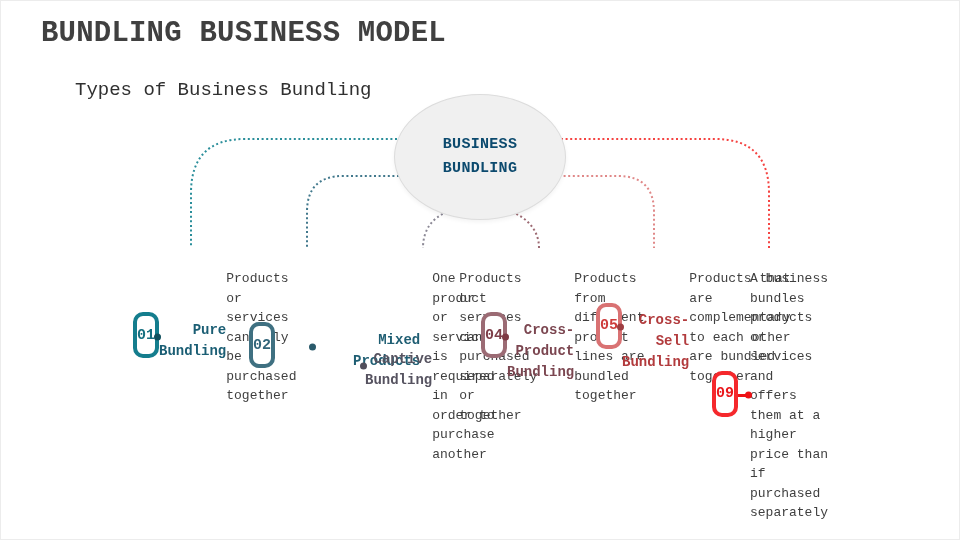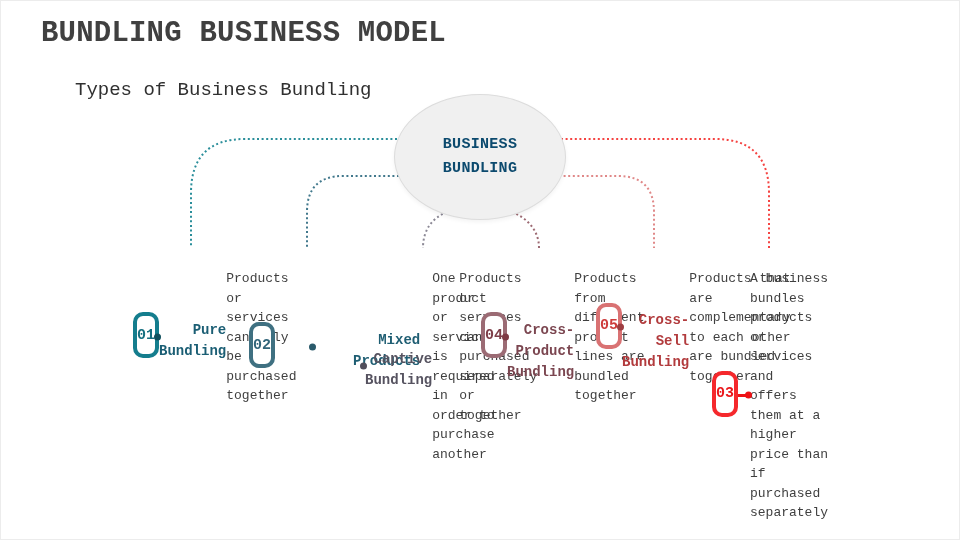--- a/index.html
+++ b/index.html
@@ -156,21 +156,21 @@
       <div class="desc">Products that
 are
 complementary
 to each other
 are bundled
 together</div>
     </div>
 
     <div class="col" style="left: 711px; --box: #f5282c; --num: #ea171b; --title: #e8191d; --line: #ee1215; --dot: #ee1215;">
       <div class="numbox">
-        <span class="num">03</span>
+        <span class="num">09</span>
       </div>
       <div class="rule">
         <span class="line"></span>
         <span class="dot"></span>
       </div>
       <div class="desc">A business
 bundles products
 or services and
 offers them at a
 higher price than

